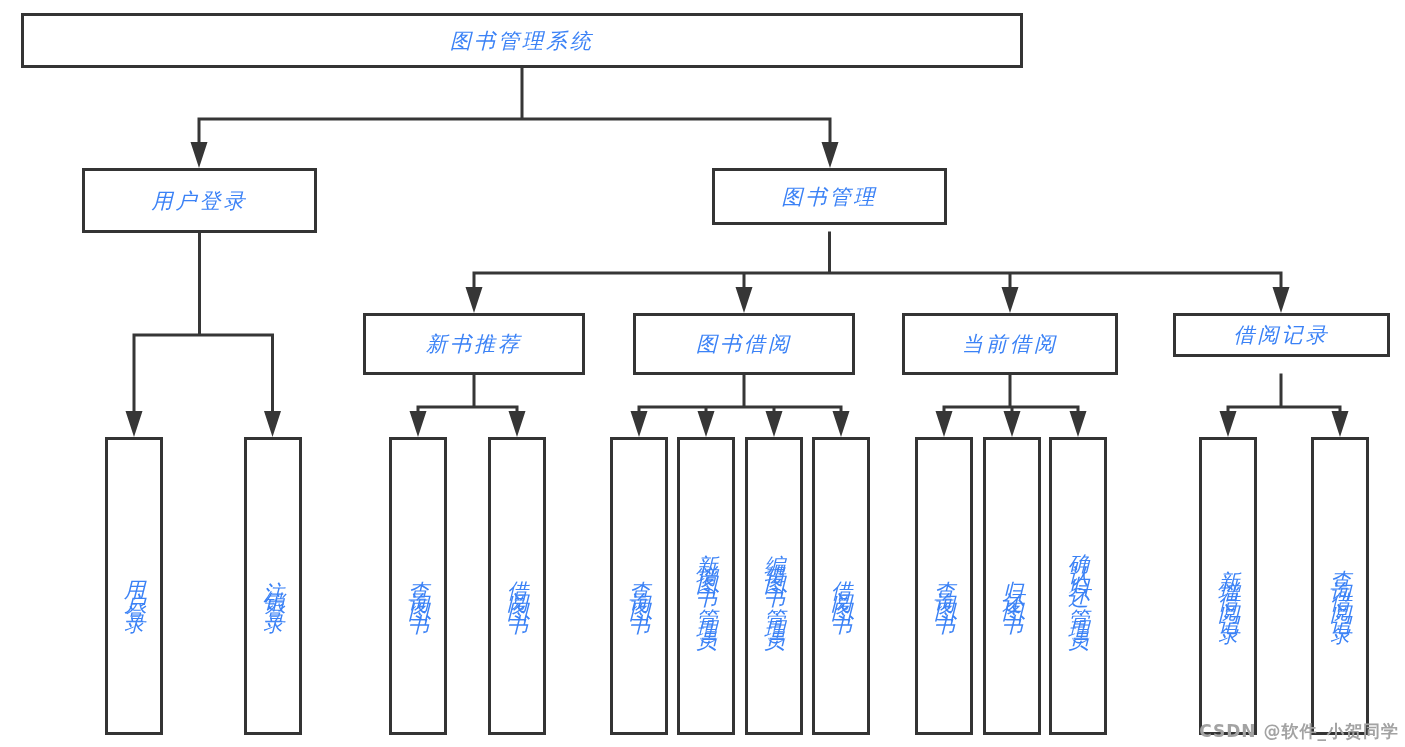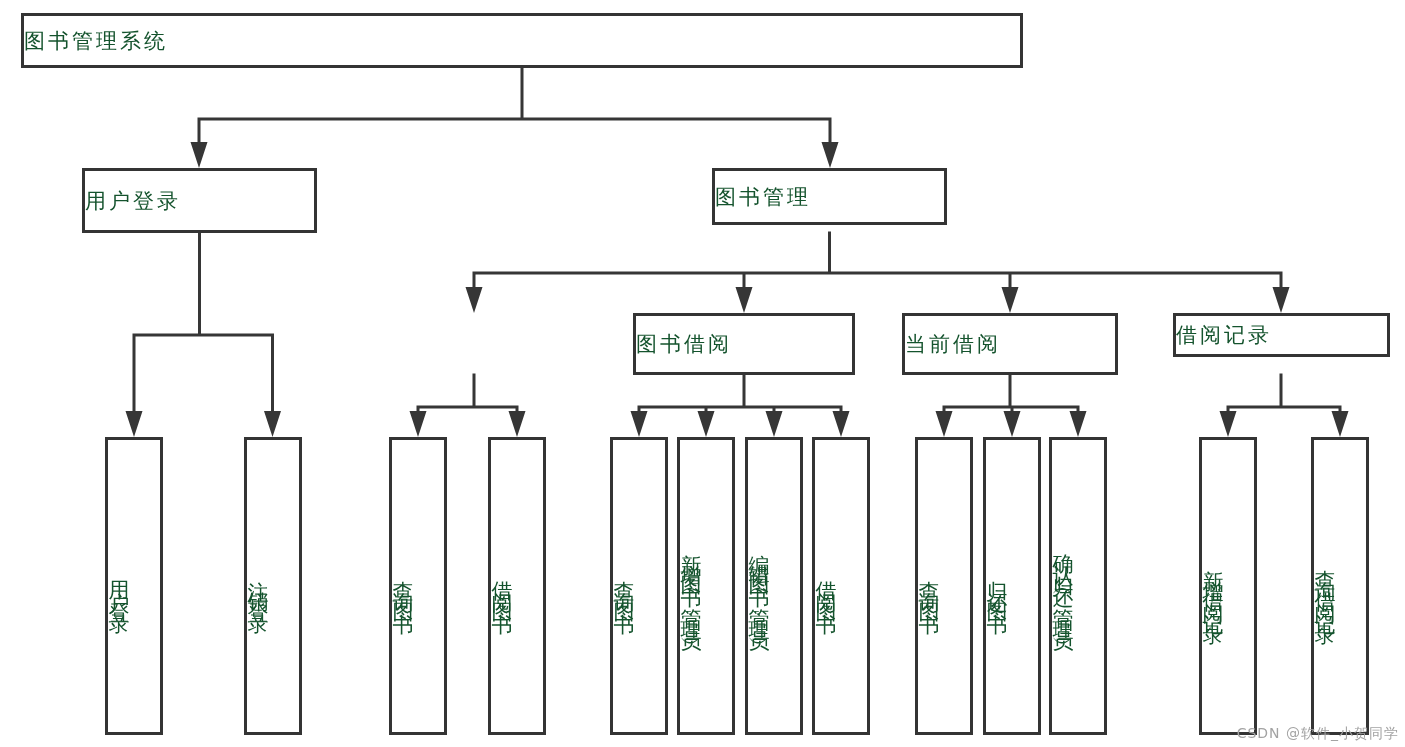--- a/index.html
+++ b/index.html
@@ -11,43 +11,45 @@
     overflow:hidden;
   }
   .connectors{position:absolute;left:0;top:0;pointer-events:none;}
   .connectors .ln{stroke:#363636;stroke-width:3;fill:none;stroke-linecap:square;}
   .connectors .ar{fill:#363636;stroke:none;}
   .node{
     position:absolute;
     box-sizing:border-box;
     border:3px solid #343434;
     background:#ffffff;
-    display:flex;align-items:center;
-    color:#14532d;
+    display:flex;align-items:center;justify-content:center;
+    color:#3b82f6;
+    font-style:italic;
   }
   .node.h span{
     font-size:21px;
     letter-spacing:3px;
     white-space:nowrap;
   }
   .node.v span{
     writing-mode:vertical-rl;
     text-orientation:mixed;
     font-size:21px;
     letter-spacing:11px;
     line-height:1;
     white-space:nowrap;
   }
   .watermark{
     position:absolute;
     right:6px;bottom:4px;
-    font-size:14px;
+    font-size:17px;
     color:#a3a3a3;
     letter-spacing:1px;
     white-space:nowrap;
+    font-weight:bold;
   }
 </style>
 </head>
 <body>
 
 <div class="canvas">
 
   <svg class="connectors" width="1405" height="747" viewBox="0 0 1405 747" aria-hidden="true">
 
     <path class="ln" d="M522 68 V119 M199 119 H830 M199 119 V144 M830 119 V144"></path>
@@ -81,20 +83,23 @@
     <span>图书管理系统</span>
   </div>
 
   <div class="node h" style="left:82px;top:168px;width:235px;height:65px">
     <span>用户登录</span>
   </div>
   <div class="node h" style="left:712px;top:168px;width:235px;height:57px">
     <span>图书管理</span>
   </div>
 
+  <div class="node h" style="left:363px;top:313px;width:222px;height:62px">
+    <span>新书推荐</span>
+  </div>
   <div class="node h" style="left:902px;top:313px;width:216px;height:62px">
     <span>当前借阅</span>
   </div>
   <div class="node h" style="left:633px;top:313px;width:222px;height:62px">
     <span>图书借阅</span>
   </div>
   <div class="node h" style="left:1173px;top:313px;width:217px;height:44px">
     <span>借阅记录</span>
   </div>
 

